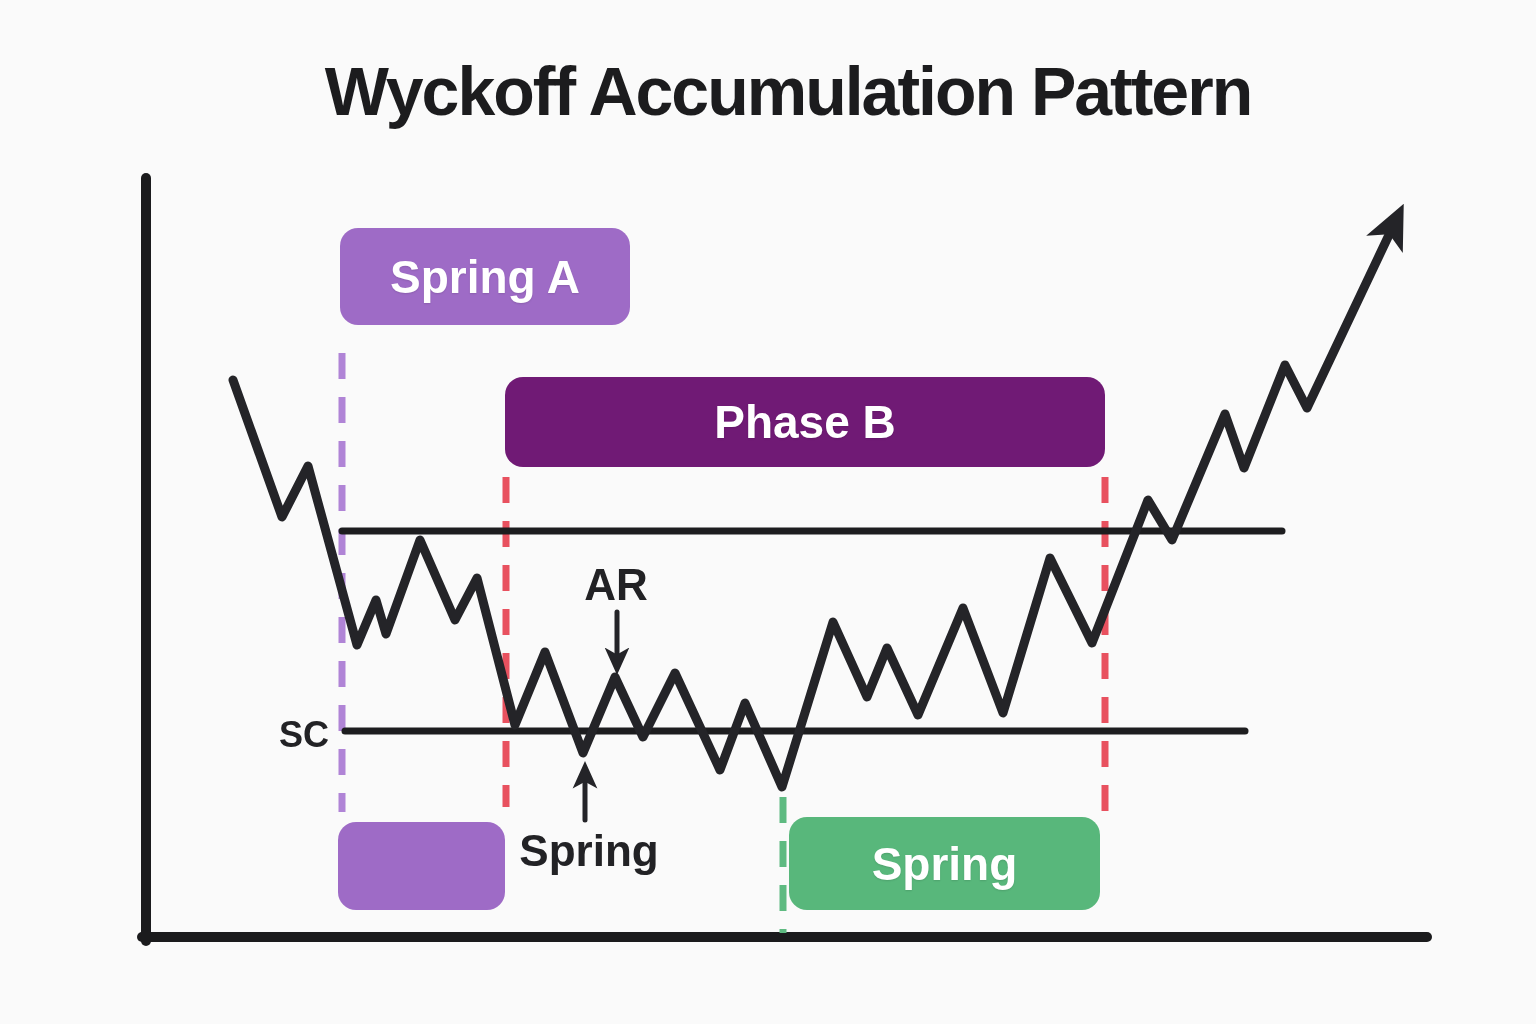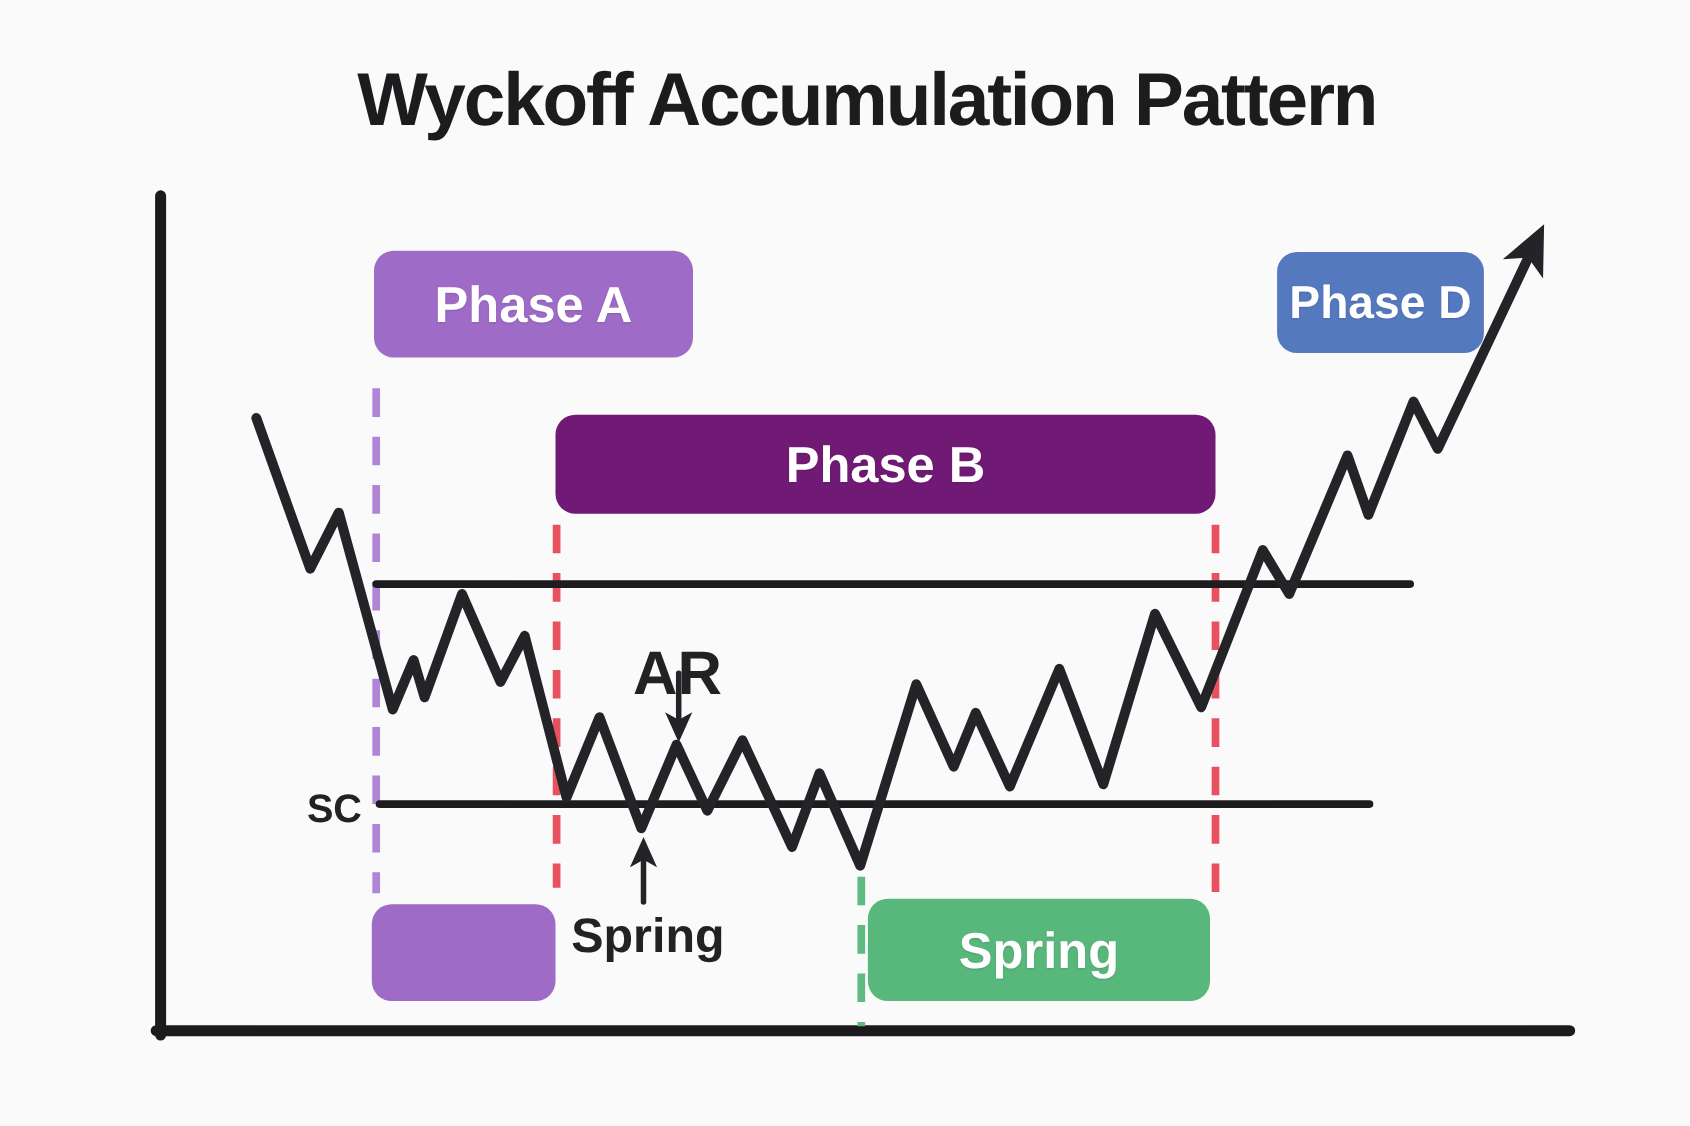--- a/index.html
+++ b/index.html
@@ -47,21 +47,21 @@
   .box-phase-d{ left:1141px; top:229px; width:188px; height:92px; background:#5579be; font-size:42px; }
   .box-spring { left:769px; top:817px; width:311px; height:93px; background:#58b77b; }
   .box-purple-small{ left:318px; top:822px; width:167px; height:88px; background:#9e6bc6; }
   .annotation{
     position:absolute;
     transform:translate(-50%,-50%);
     font-weight:bold;
     color:#222225;
     white-space:nowrap;
   }
-  .ann-ar{ left:596px; top:611px; font-size:56px; }
+  .ann-ar{ left:596px; top:585px; font-size:44px; }
   .ann-sc{ left:284px; top:735px; font-size:36px; }
   .ann-spring{ left:569px; top:851px; font-size:44px; }
   .ah{ fill:#242428; }
 </style>
 </head>
 <body>
 
 <div class="canvas">
 
   <h1 class="title">Wyckoff Accumulation Pattern</h1>
@@ -81,23 +81,22 @@
       <line x1="486" y1="477" x2="486" y2="807" stroke="#e8515f" stroke-width="7" stroke-linecap="butt" stroke-dasharray="26 18"></line>
       <line x1="1085" y1="477" x2="1085" y2="813" stroke="#e8515f" stroke-width="7" stroke-linecap="butt" stroke-dasharray="26 18"></line>
       <line x1="763" y1="797" x2="763" y2="933" stroke="#5eba81" stroke-width="7" stroke-linecap="butt" stroke-dasharray="26 18"></line>
       <line x1="322" y1="531" x2="1262" y2="531" stroke="#1d1d1f" stroke-width="7" stroke-linecap="round"></line>
       <line x1="325" y1="731" x2="1225" y2="731" stroke="#1d1d1f" stroke-width="7" stroke-linecap="round"></line>
       <polyline points="213,380 262,517 288,466 337,645 356,600 366,634 400,540 435,620 457,578 495,725 525,652 563,753 595,677 623,737 655,673 700,770 725,703 762,787 813,622 847,697 867,648 898,715 943,608 983,713 1030,558 1072,643 1128,500 1152,540 1205,414 1224,468 1265,365 1287,408 1377,218" fill="none" stroke="#242428" stroke-width="9" stroke-linejoin="round" stroke-linecap="round" marker-end="url(#ah-big)"></polyline>
       <line x1="597" y1="612" x2="597" y2="664" stroke="#242428" stroke-width="5" stroke-linecap="round" marker-end="url(#ah-small)"></line>
       <line x1="565" y1="820" x2="565" y2="772" stroke="#242428" stroke-width="5" stroke-linecap="round" marker-end="url(#ah-small)"></line>
     </svg>
 
-  <div class="box box-phase-a">Phase A</div>
+  <div class="box box-phase-a">Spring A</div>
   <div class="box box-phase-b">Phase B</div>
-  <div class="box box-phase-d">Phase D</div>
   <div class="box box-spring">Spring</div>
   <div class="box box-purple-small"></div>
 
   <span class="annotation ann-ar">AR</span>
   <span class="annotation ann-sc">SC</span>
   <span class="annotation ann-spring">Spring</span>
 
 </div>
 
 </body></html>

